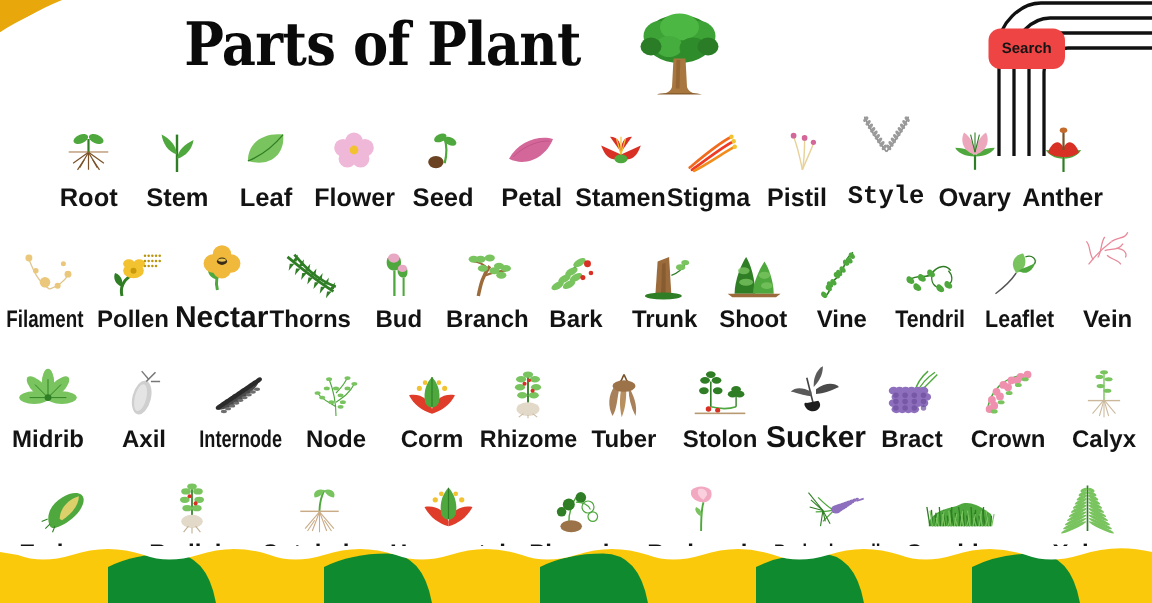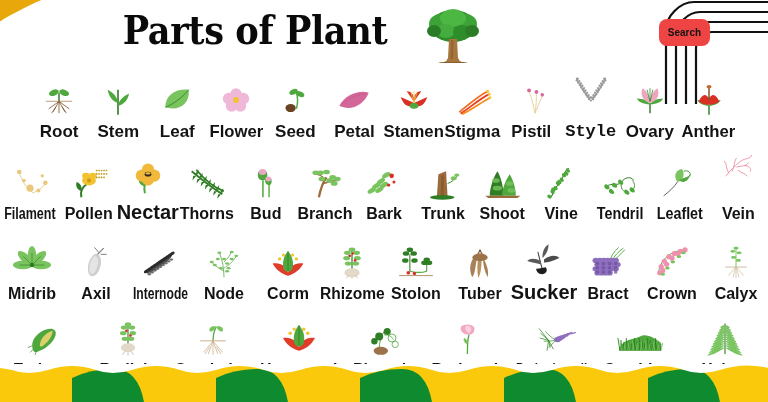--- a/index.html
+++ b/index.html
@@ -685,20 +685,33 @@
               <path d="M34,40 L38,43"></path>
               <path d="M30,41 L30,44"></path>
             </g>
           </svg>
         </div>
         <div class="label" style="font-size: 16px; margin-top: 3px; transform: scaleX(0.972577); transform-origin: center center;">Rhizome</div>
       </div>
       <div class="cell" style="width: 64px;">
         <div style="height: 42px; display: flex; align-items: flex-end; justify-content: center;">
           <svg class="art" viewBox="0 0 60 44" width="46" height="42">
+            <path d="M30,6 C28,12 26,14 24,16" stroke="#7a5229" stroke-width="1.4" fill="none"></path>
+            <path d="M30,6 C32,12 34,14 36,16" stroke="#7a5229" stroke-width="1.4" fill="none"></path>
+            <path d="M22,16 C16,24 16,34 20,42 C24,36 24,26 26,18Z" fill="#a8805a"></path>
+            <path d="M28,16 C26,26 26,34 28,43 C32,34 32,24 32,16Z" fill="#b8905f"></path>
+            <path d="M34,16 C38,24 42,32 40,42 C36,34 34,26 34,18Z" fill="#a8805a"></path>
+            <ellipse cx="30" cy="16" rx="10" ry="5" fill="#9c7248"></ellipse>
+          </svg>
+        </div>
+        <div class="label" style="font-size: 16px; margin-top: 3px;">Tuber</div>
+      </div>
+      <div class="cell" style="width: 64px;">
+        <div style="height: 42px; display: flex; align-items: flex-end; justify-content: center;">
+          <svg class="art" viewBox="0 0 60 44" width="46" height="42">
             <path d="M22,34 C22,24 22,18 22,12" stroke="#2f7d24" stroke-width="1.4"></path>
             <path d="M22,34 C30,36 38,36 44,34" stroke="#4fa83d" stroke-width="1.4" fill="none"></path>
             <path d="M44,34 C44,30 44,26 44,24" stroke="#2f7d24" stroke-width="1.2"></path>
             <g fill="#2f7d24">
               <ellipse cx="17" cy="11" rx="4.2" ry="3"></ellipse>
               <ellipse cx="27" cy="11" rx="4.2" ry="3"></ellipse>
               <ellipse cx="22" cy="6" rx="4.2" ry="3"></ellipse>
               <ellipse cx="41" cy="23" rx="4.2" ry="3"></ellipse>
               <ellipse cx="47" cy="23" rx="4.2" ry="3"></ellipse>
               <ellipse cx="44" cy="19" rx="4.2" ry="3"></ellipse>
@@ -706,33 +719,20 @@
               <ellipse cx="28" cy="20" rx="4.2" ry="3"></ellipse>
             </g>
             <g fill="#d93025">
               <circle cx="20" cy="36" r="2.4"></circle>
               <circle cx="28" cy="37" r="2.2"></circle>
             </g>
             <rect x="8" y="39" width="44" height="1.4" fill="#b89a72"></rect>
           </svg>
         </div>
         <div class="label" style="font-size: 16px; margin-top: 3px;">Stolon</div>
-      </div>
-      <div class="cell" style="width: 64px;">
-        <div style="height: 42px; display: flex; align-items: flex-end; justify-content: center;">
-          <svg class="art" viewBox="0 0 60 44" width="46" height="42">
-            <path d="M30,6 C28,12 26,14 24,16" stroke="#7a5229" stroke-width="1.4" fill="none"></path>
-            <path d="M30,6 C32,12 34,14 36,16" stroke="#7a5229" stroke-width="1.4" fill="none"></path>
-            <path d="M22,16 C16,24 16,34 20,42 C24,36 24,26 26,18Z" fill="#a8805a"></path>
-            <path d="M28,16 C26,26 26,34 28,43 C32,34 32,24 32,16Z" fill="#b8905f"></path>
-            <path d="M34,16 C38,24 42,32 40,42 C36,34 34,26 34,18Z" fill="#a8805a"></path>
-            <ellipse cx="30" cy="16" rx="10" ry="5" fill="#9c7248"></ellipse>
-          </svg>
-        </div>
-        <div class="label" style="font-size: 16px; margin-top: 3px;">Tuber</div>
       </div>
       <div class="cell" style="width: 64px;">
         <div style="height: 42px; display: flex; align-items: flex-end; justify-content: center;">
           <svg class="art" viewBox="0 0 60 44" width="46" height="42">
             <path d="M28,38 C26,30 24,22 22,14" stroke="#444" stroke-width="1.4" fill="none"></path>
             <path d="M26,26 C18,22 12,22 8,26 C16,28 22,30 26,30Z" fill="#5a5a5a"></path>
             <path d="M30,24 C38,18 46,18 50,22 C42,26 34,28 30,28Z" fill="#4a4a4a"></path>
             <path d="M28,20 C28,12 32,6 36,4 C36,12 32,18 28,22Z" fill="#5a5a5a"></path>
             <path d="M22,36 C18,34 20,42 26,43 C32,44 36,38 32,34Z" fill="#1d1d1d"></path>
           </svg>

